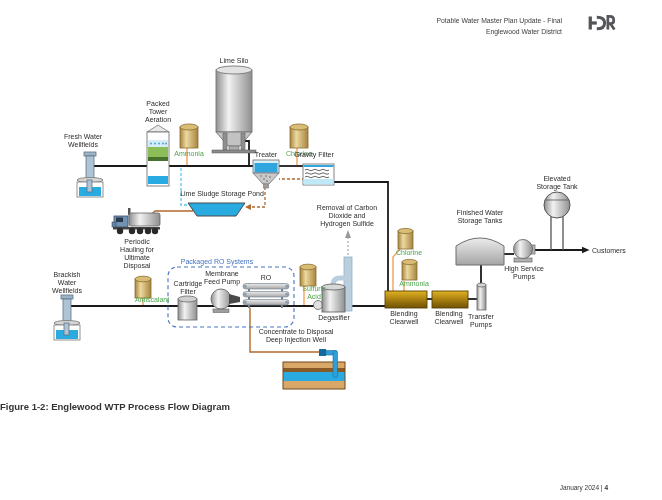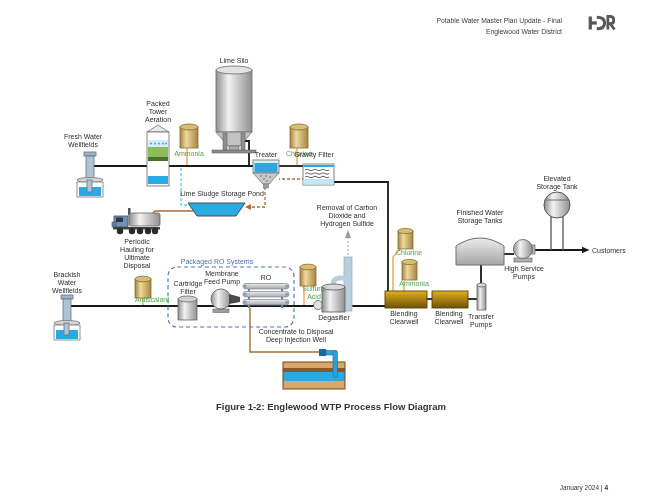--- a/index.html
+++ b/index.html
@@ -7,21 +7,21 @@
         font-family:"Liberation Sans",sans-serif;}
   .header-text{position:absolute;top:15px;right:100px;text-align:right;
         font-size:6.8px;line-height:1.65;color:#3c3c3c;}
   .logo{position:absolute;top:14px;right:45px;width:30px;height:18px;}
   .diagram{position:absolute;left:0;top:0;width:662px;height:500px;}
   .lbl{position:absolute;font-size:7px;line-height:1.15;color:#2b2b2b;
        white-space:pre-line;text-align:center;transform:translateX(-50%);}
   .lbl-left{transform:none;text-align:left;}
   .lbl-green{color:#4aa54a;}
   .lbl-blue{color:#4472c4;}
-  .caption{position:absolute;top:401px;left:0;width:662px;text-align:center;
+  .caption{position:absolute;top:401px;left:0;width:662px;
        font-size:9.5px;font-weight:bold;color:#333;}
   .footer{position:absolute;top:484px;right:54px;font-size:6.5px;color:#333;}
   .footer b{font-weight:bold;}
 </style>
 </head>
 <body>
 
 <div class="page">
 
   <div class="header-text">

